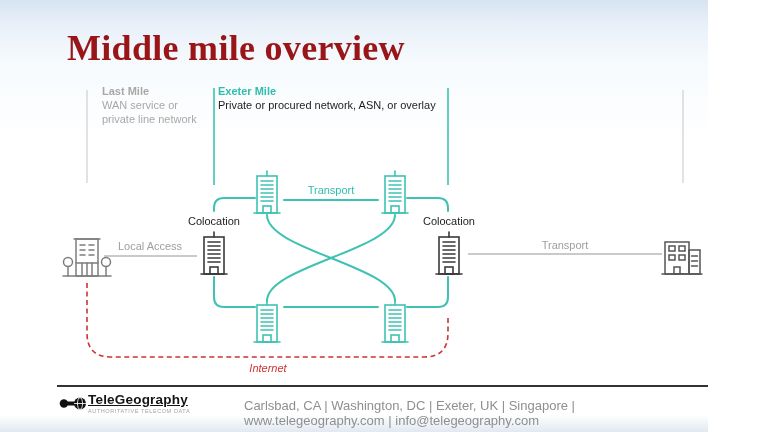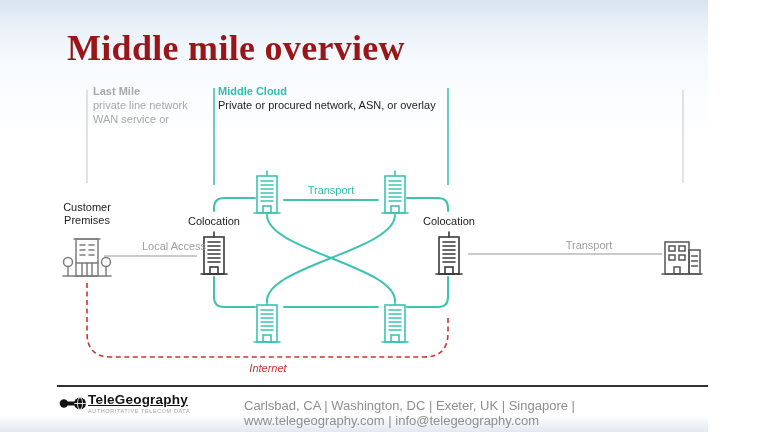--- a/index.html
+++ b/index.html
@@ -12,52 +12,52 @@
   .title{
     left:67px;top:27px;
     font-family:"Liberation Serif",serif;font-size:36px;font-weight:700;
     color:#991518;letter-spacing:.3px;
   }
   .sec{font-size:11px;line-height:14px;}
   .sec .sec-title{font-weight:700;}
   .gray{color:#a8a8a8;}
   .teal-text{color:#2fbdae;}
   .black-text{color:#1d1d1d;}
-  .sec-last{left:93px;top:84px;}
+  .sec-last{left:102px;top:84px;}
   .sec-middle{left:218px;top:84px;}
   .sec-first{right:90px;top:84px;text-align:right;}
   .diagram-svg{left:0;top:0;}
   .node-label{font-size:11px;line-height:13px;color:#1d1d1d;text-align:center;}
   .link-label{font-size:11px;text-align:center;}
-  .lbl-gray{color:#9e9e9e;padding-left:24px;}
+  .lbl-gray{color:#9e9e9e;}
   .lbl-teal{color:#2fbdae;}
   .lbl-red{color:#cc3333;font-style:italic;}
   .footer-rule{left:57px;top:385px;width:653px;height:2px;background:#333;}
   .brand{left:88px;top:392px;}
   .brand-name{font-size:13.5px;font-weight:600;color:#141414;letter-spacing:.2px;text-decoration:underline;}
   .brand-tag{font-size:5.5px;color:#a3a3a3;letter-spacing:.6px;margin-top:1px;}
   .locations{left:244px;top:398px;font-size:13px;color:#8f8f8f;}
   .logo-icon{left:59px;top:394px;}
   svg{display:block;}
 </style>
 </head>
 <body>
 
 <div class="slide">
 
   <div class="abs title">Middle mile overview</div>
 
   <div class="abs sec sec-last gray">
     <div class="sec-title">Last Mile</div>
+    <div>WAN service or</div>
     <div>private line network</div>
-    <div>WAN service or</div>
   </div>
 
   <div class="abs sec sec-middle">
-    <div class="sec-title teal-text">Middle Cloud</div>
+    <div class="sec-title teal-text">Exeter Mile</div>
     <div class="black-text">Private or procured network, ASN, or overlay</div>
   </div>
 
 
   <svg class="abs diagram-svg" width="768" height="432" viewBox="0 0 768 432">
 
     <line x1="87" y1="90" x2="87" y2="183" stroke="#c6c6c6" stroke-width="1"></line>
     <line x1="214" y1="88" x2="214" y2="185" stroke="#3ec2b3" stroke-width="1.6"></line>
     <line x1="448" y1="88" x2="448" y2="185" stroke="#3ec2b3" stroke-width="1.6"></line>
     <line x1="683" y1="90" x2="683" y2="183" stroke="#c6c6c6" stroke-width="1"></line>
@@ -198,24 +198,20 @@
         <line x1="11" y1="15" x2="23" y2="15"></line>
       <line x1="11" y1="19" x2="23" y2="19"></line>
         <line x1="11" y1="23" x2="23" y2="23"></line>
       <line x1="11" y1="27" x2="23" y2="27"></line>
         <line x1="11" y1="31" x2="23" y2="31"></line>
       <rect x="13" y="36" width="8" height="7"></rect>
         <line x1="4" y1="43" x2="30" y2="43"></line>
     </svg>
   </div>
 
-  <div class="abs node-label" style="left:47px;top:201px;width:80px;">
-    <div>Customer</div>
-    <div>Premises</div>
-  </div>
   <div class="abs node-label" style="left:174px;top:215px;width:80px;">Colocation</div>
   <div class="abs node-label" style="left:409px;top:215px;width:80px;">Colocation</div>
 
   <div class="abs link-label lbl-gray" style="left:100px;top:240px;width:100px;">Local Access</div>
   <div class="abs link-label lbl-teal" style="left:281px;top:184px;width:100px;">Transport</div>
   <div class="abs link-label lbl-gray" style="left:515px;top:239px;width:100px;">Transport</div>
   <div class="abs link-label lbl-red" style="left:218px;top:362px;width:100px;">Internet</div>
 
   <div class="abs footer-rule"></div>
 

